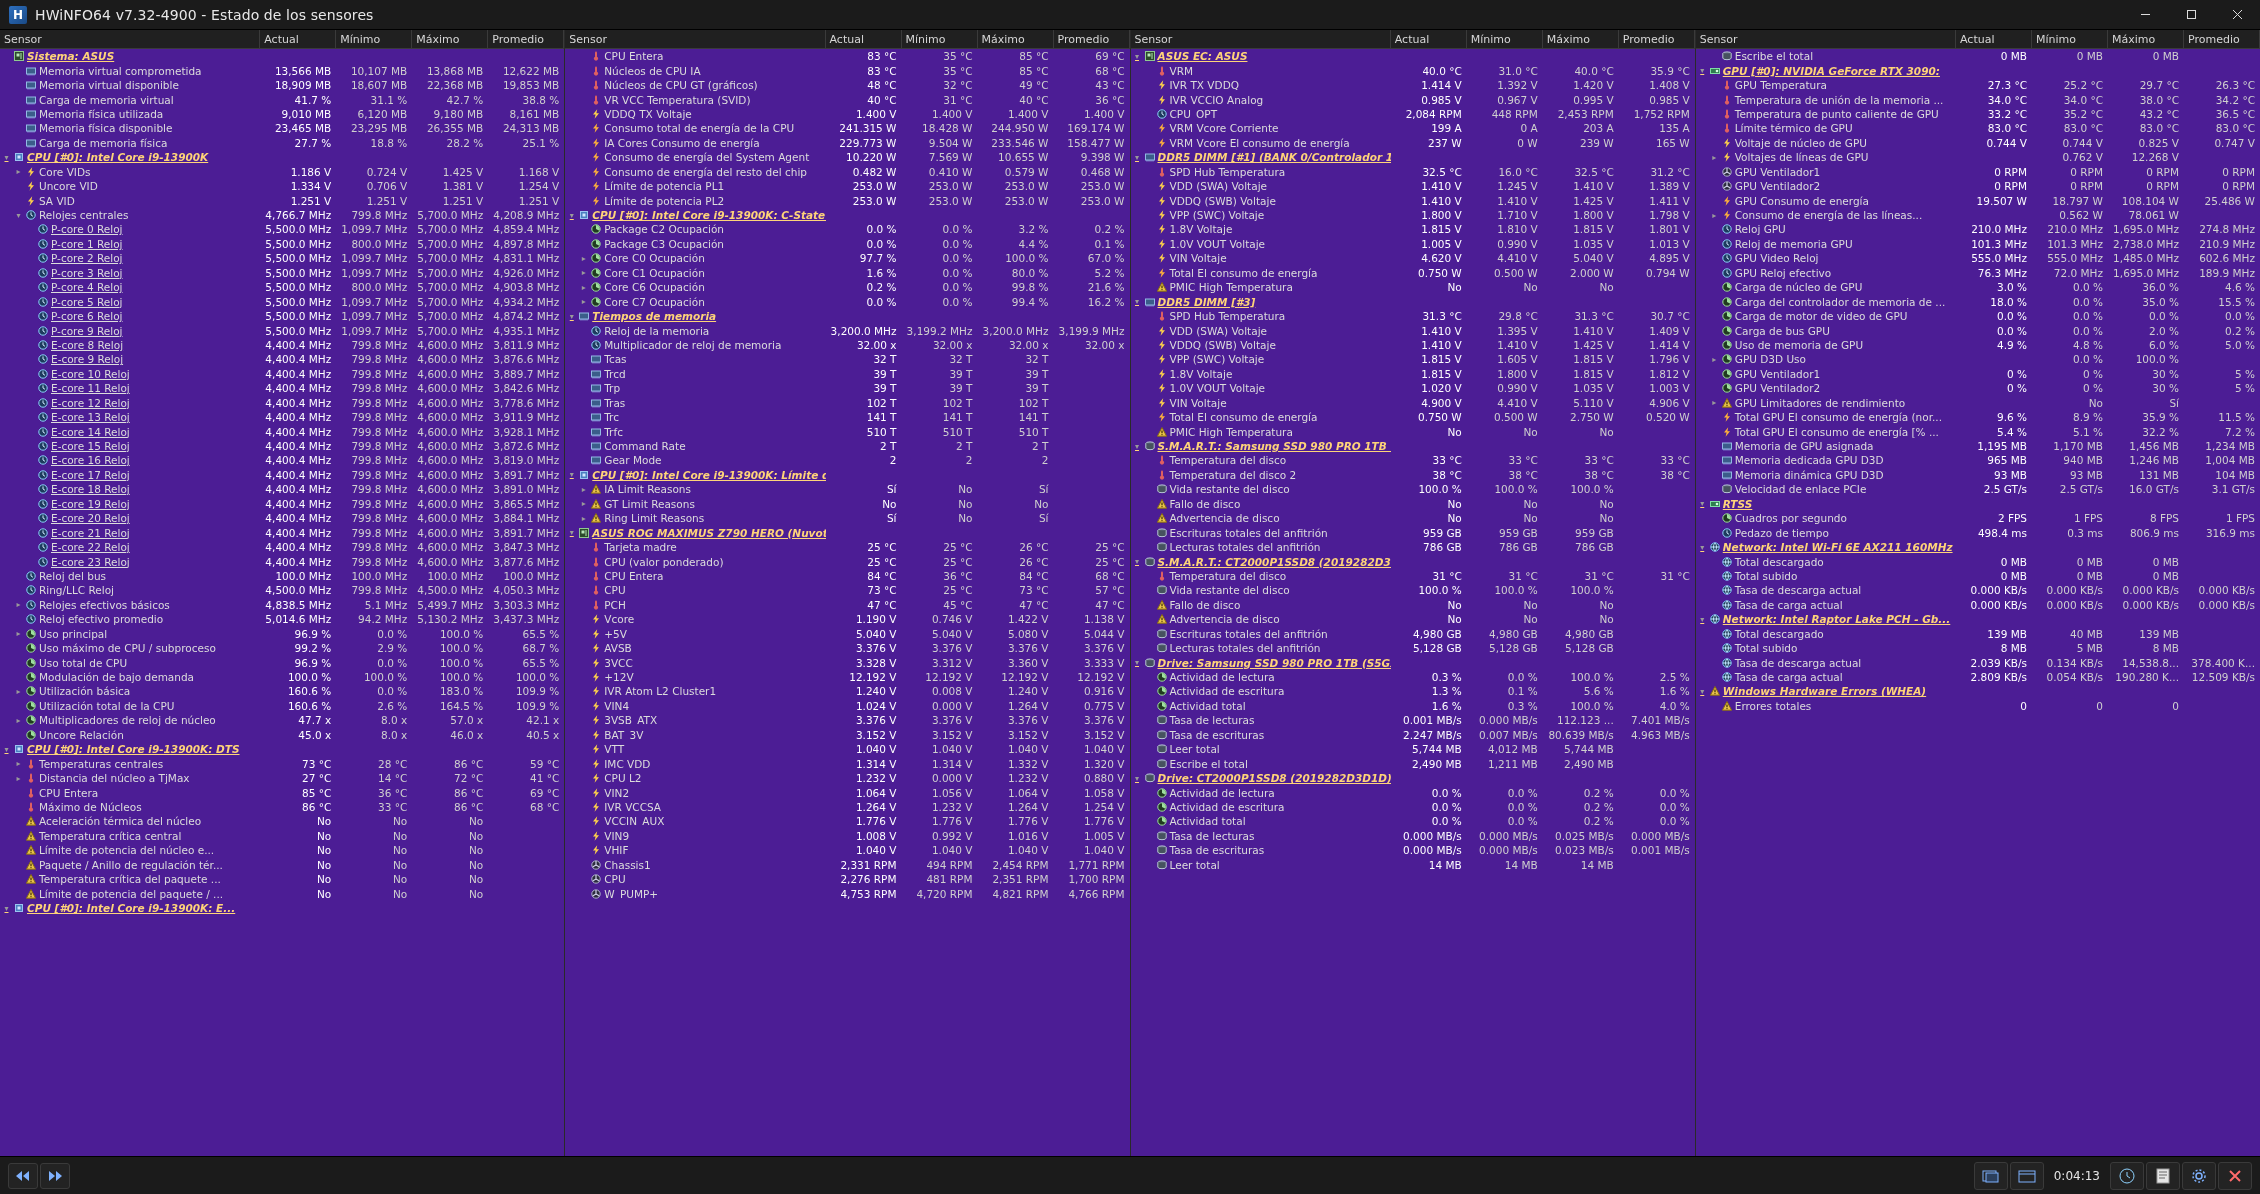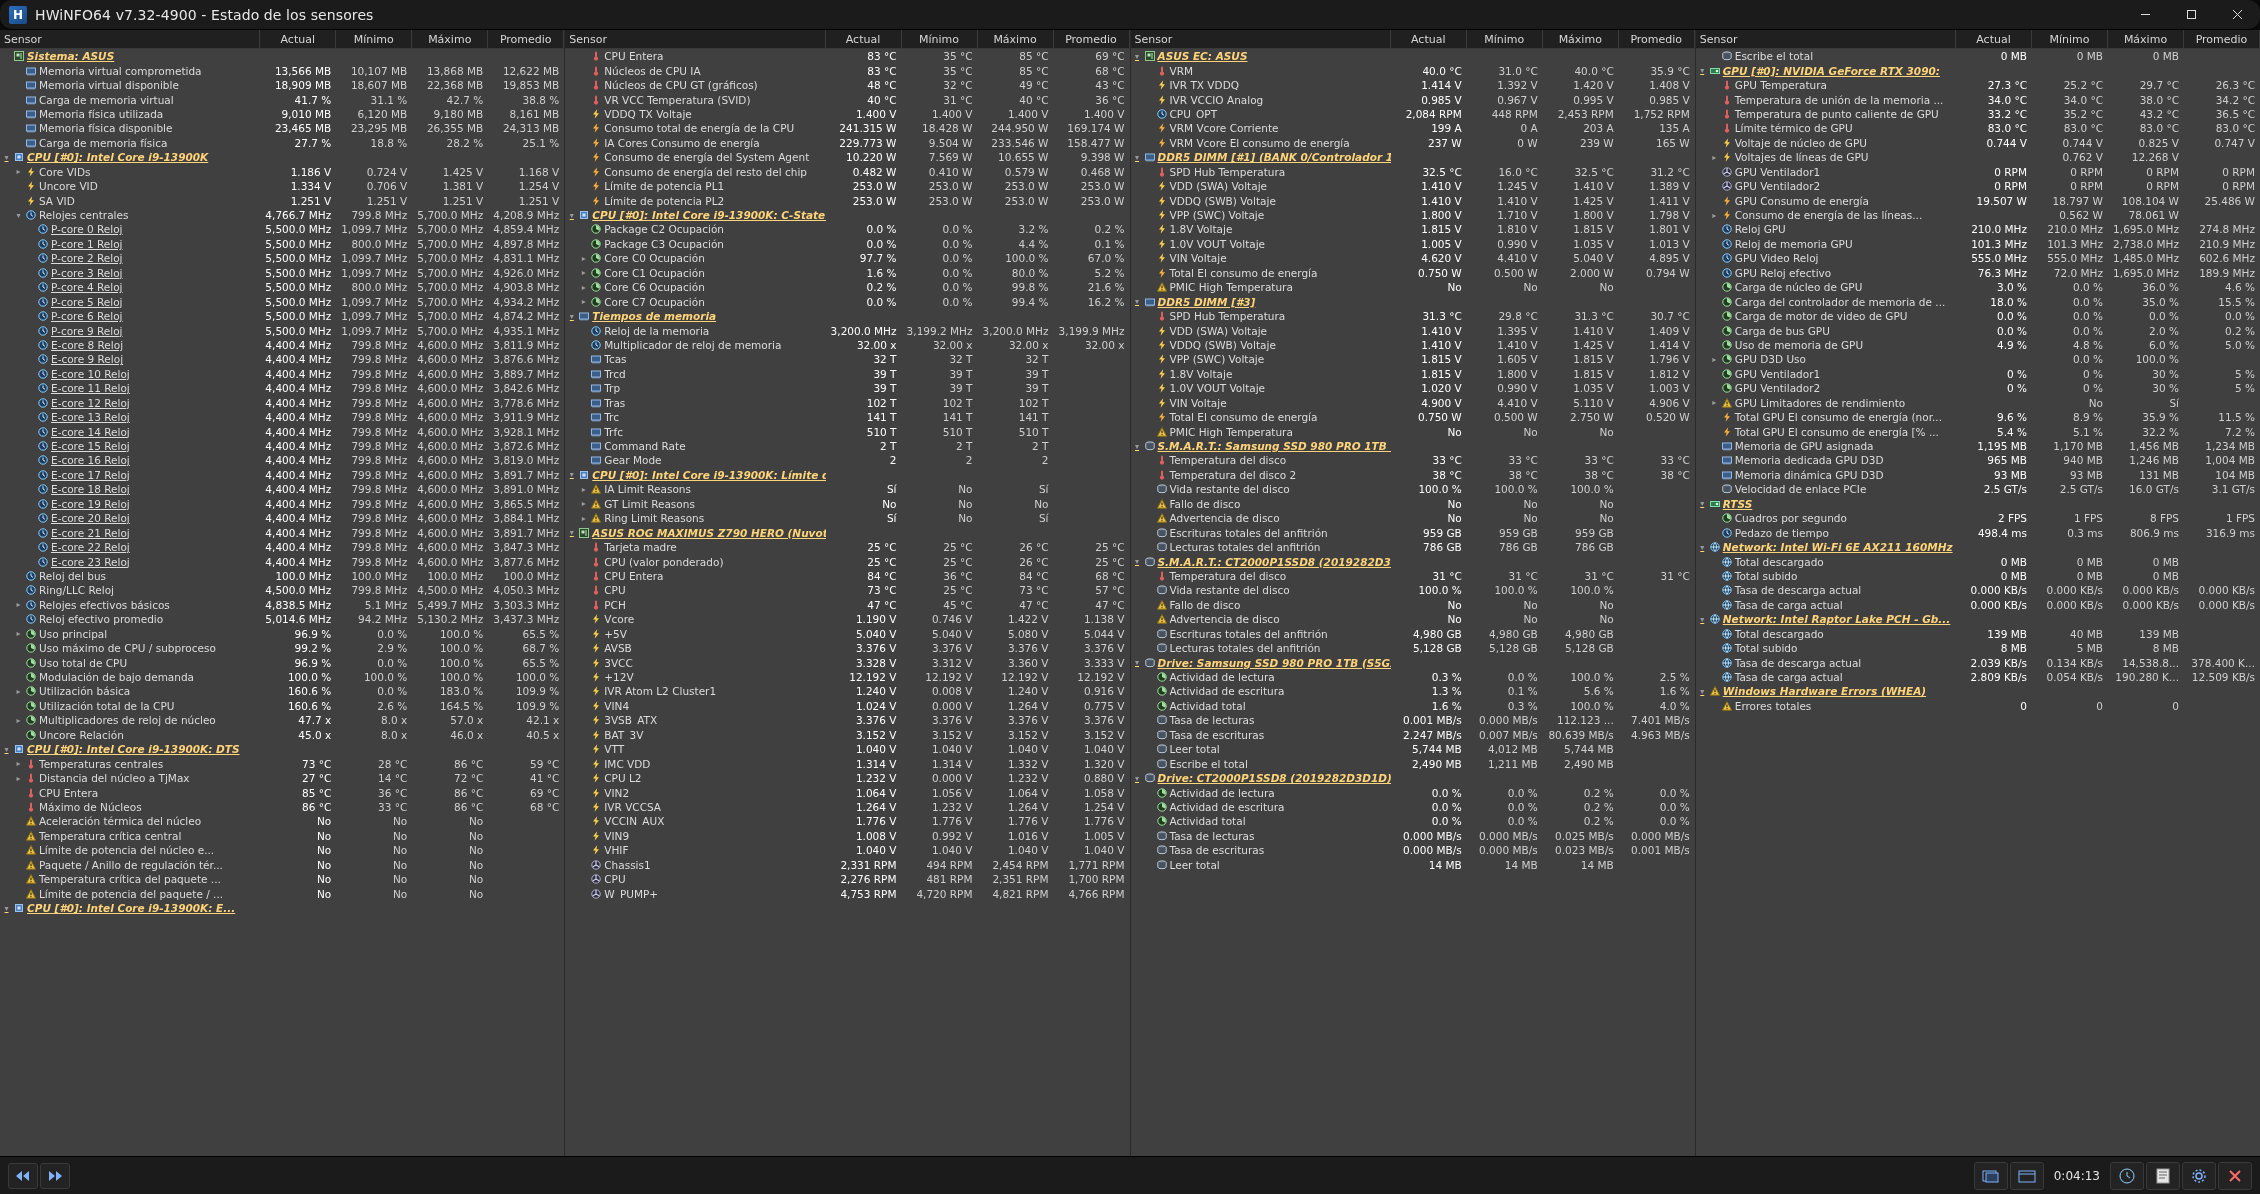--- a/index.html
+++ b/index.html
@@ -12,21 +12,20 @@
   }
   body { display: flex; flex-direction: column; }
 
   
   #titlebar {
     height: 30px; flex: 0 0 30px;
     background: #1b1b1b;
     display: flex; align-items: center;
     color: #e8e8e8;
     border-bottom: 1px solid #000;
-    border-radius: 12px;
   }
   #titlebar .appicon {
     width: 18px; height: 18px; margin: 0 8px 0 9px;
     background: linear-gradient(135deg,#2d6fbf,#1a4a86);
     border-radius: 2px; position: relative;
     flex: 0 0 18px;
   }
   #titlebar .appicon::after {
     content: "H"; position: absolute; inset: 0;
     font-size: 12px; line-height: 18px; text-align: center;
@@ -45,40 +44,40 @@
     flex: 1 1 auto;
     display: flex;
     background: #000;
     overflow: hidden;
   }
   .col {
     flex: 1 1 0;
     min-width: 0;
     border-right: 1px solid #2a2a2a;
     display: flex; flex-direction: column;
-    background: #404040;
+    background: #4c1d95;
   }
   .col:last-child { border-right: none; }
 
   
   .hdr {
     display: flex; align-items: center;
     height: 19px; flex: 0 0 19px;
     background: #202020;
     border-bottom: 1px solid #3a3a3a;
     font-size: 11px; color: #d6d6d6;
   }
   .hdr div {
     padding: 0 4px;
     border-right: 1px solid #3a3a3a;
     height: 19px; line-height: 19px;
     overflow: hidden; white-space: nowrap;
   }
   .hdr .c-name { flex: 1 1 auto; }
-  .hdr .c-val  { flex: 0 0 76px; text-align: center; }
+  .hdr .c-val  { flex: 0 0 76px; text-align: left; }
 
   .rows { flex: 1 1 auto; overflow: hidden; }
 
   .row {
     display: flex; align-items: center;
     height: 14.45px;
     font-size: 10.5px;
     color: #dcdcdc;
   }
   .row .c-name {

